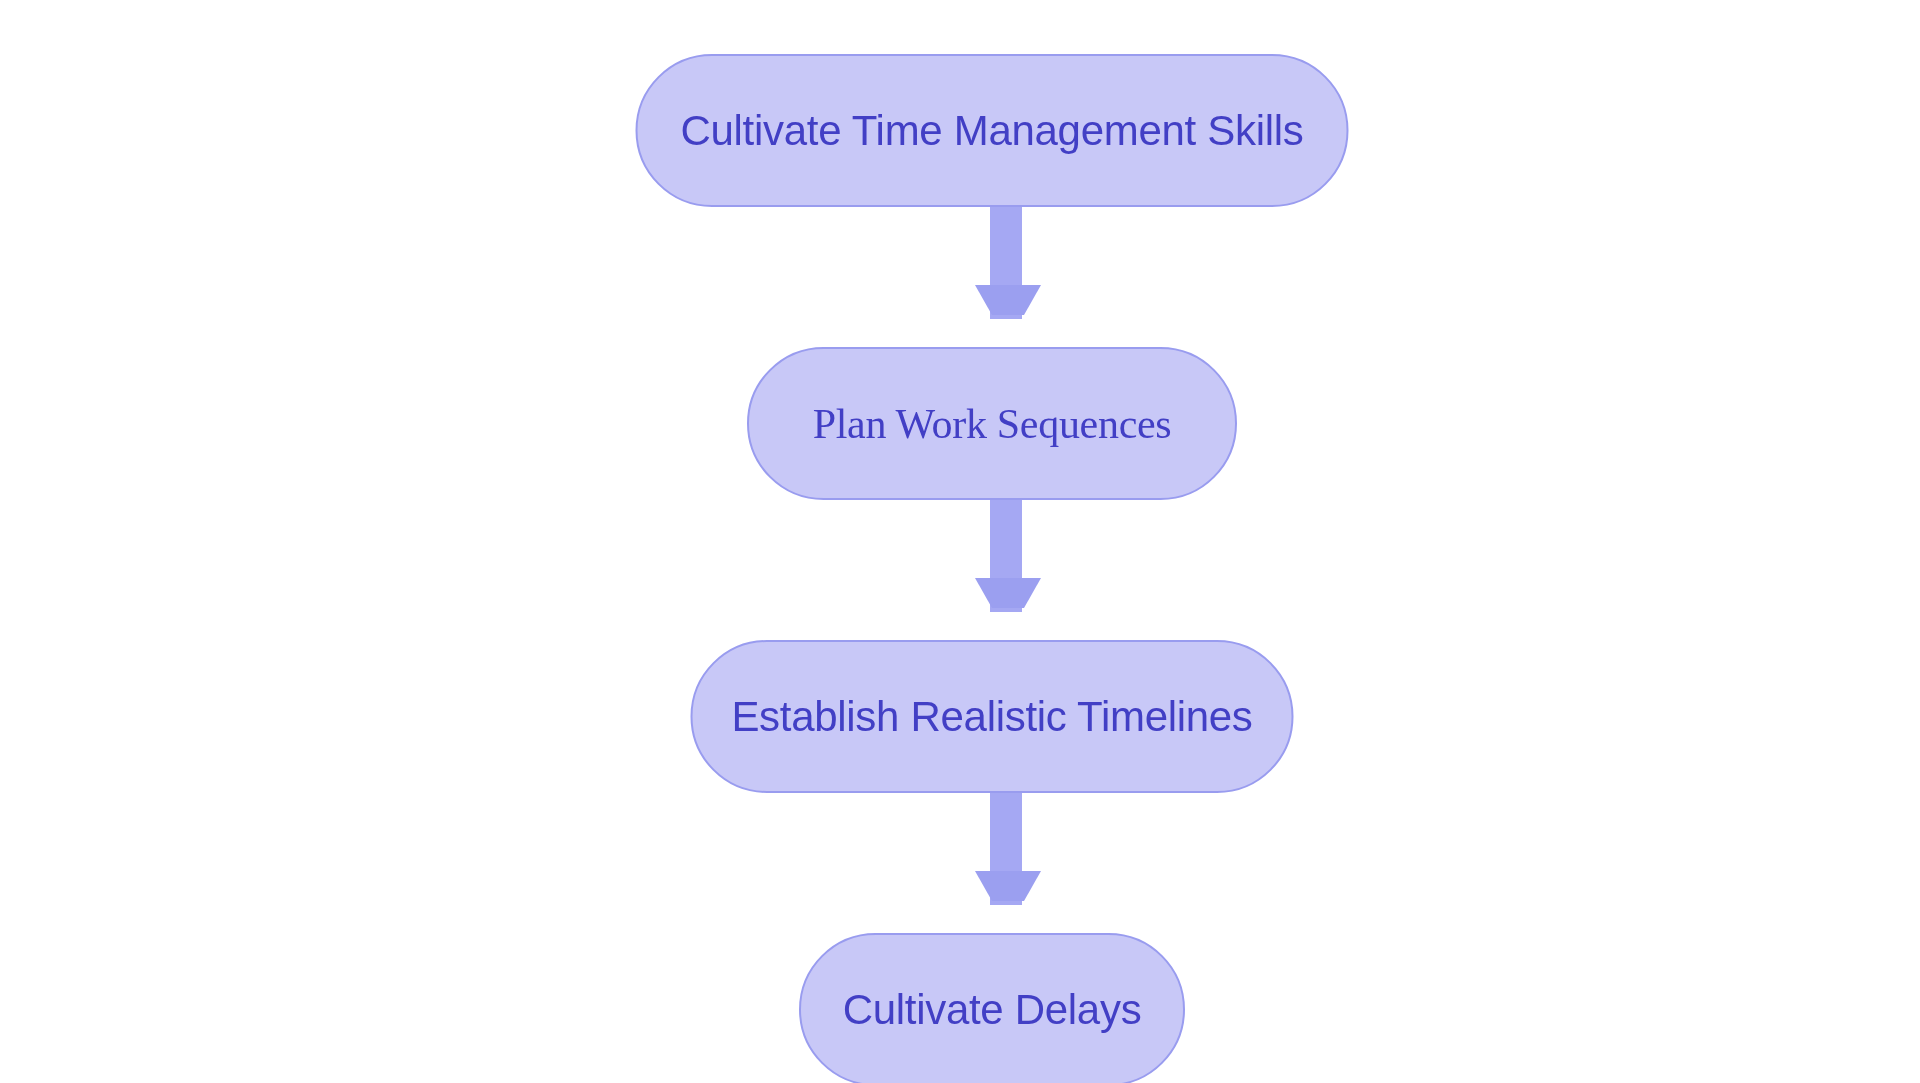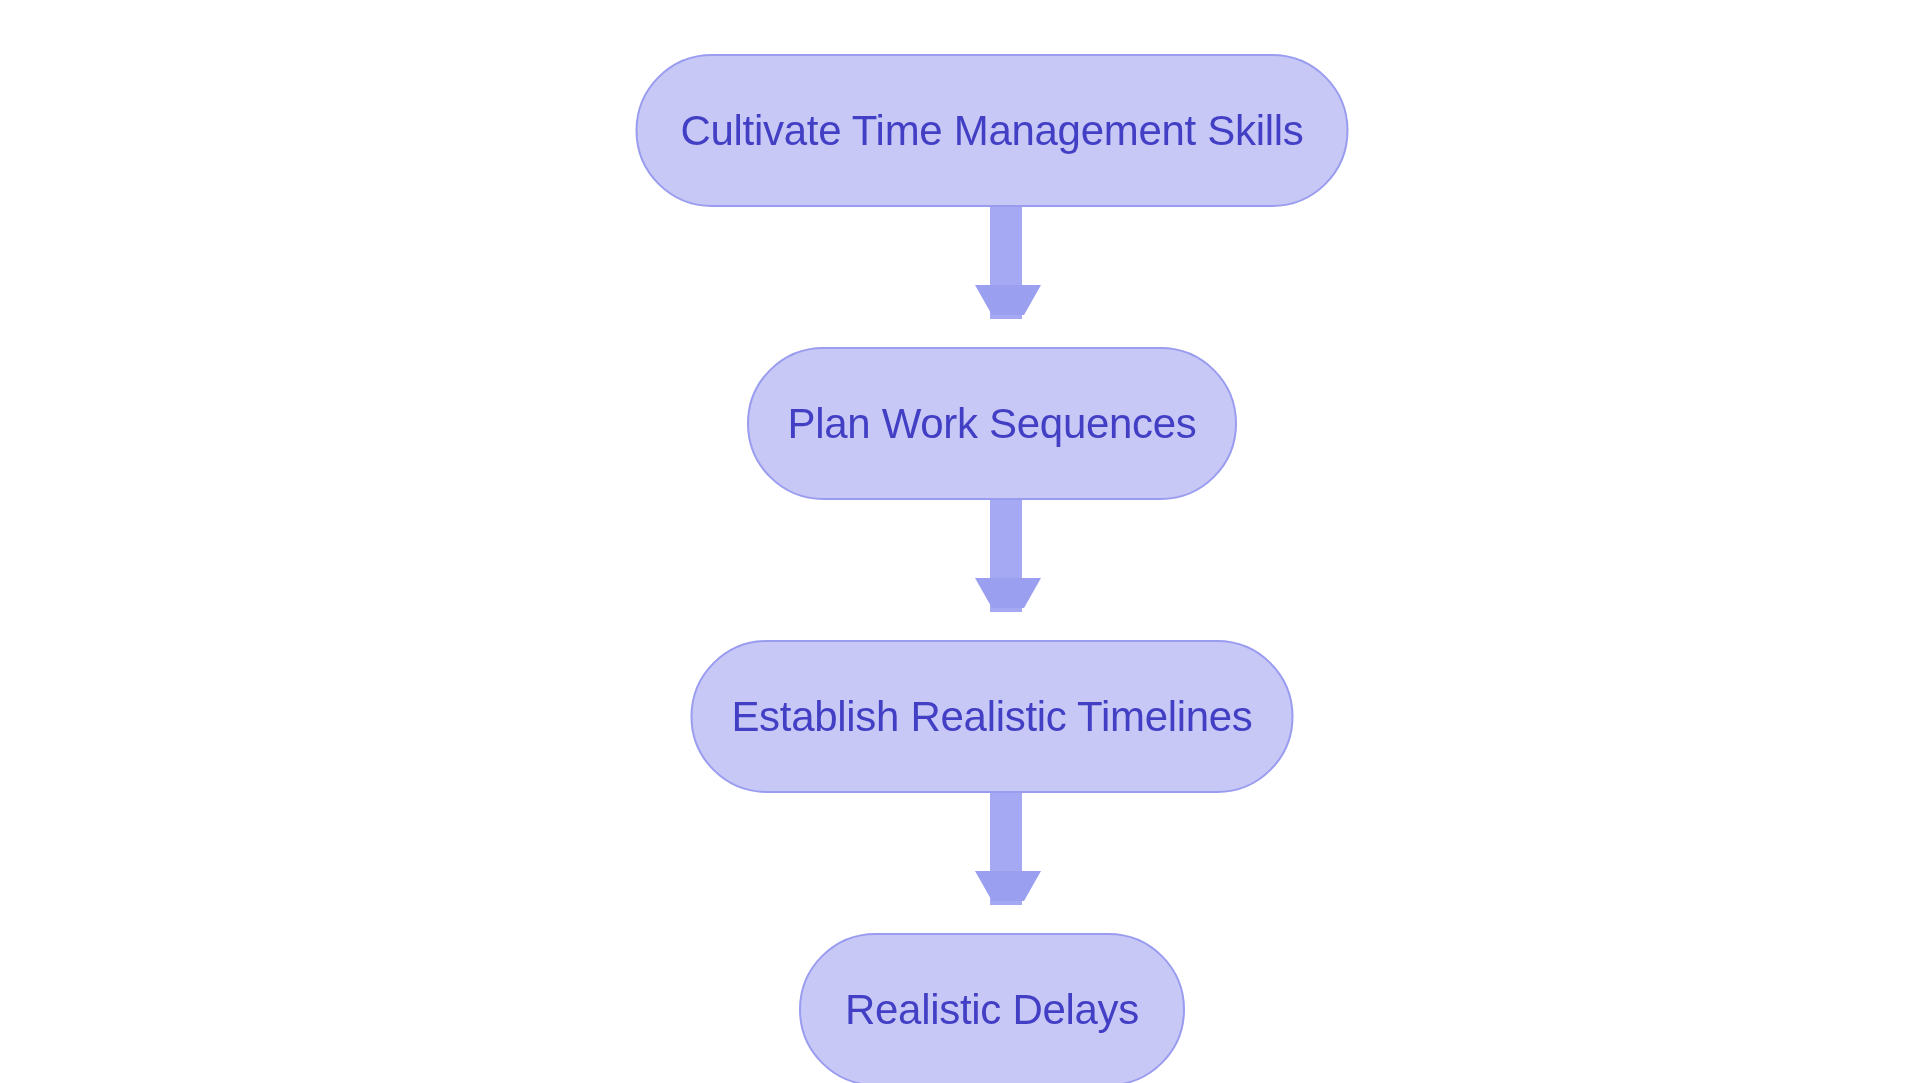--- a/index.html
+++ b/index.html
@@ -27,21 +27,21 @@
     justify-content: center;
   }
   .node-label {
     font-size: 42px;
     font-weight: 400;
     letter-spacing: -0.3px;
     white-space: nowrap;
     color: var(--node-text, #423fc5);
   }
   .node-1 { top: 22px;  width: 713px; }
-  .node-2 { top: 315px; width: 490px; }
+  .node-2 { top: 315px; width: 490px; font-family: Liberation Serif, serif; }
   .node-3 { top: 608px; width: 603px; text-align: right; }
   .node-4 { top: 901px; width: 386px; }
 
   .arrow {
     position: absolute;
     left: 50%;
     transform: translateX(-50%);
     width: 36px;
     height: 140px;
   }
@@ -96,16 +96,16 @@
   <div class="node node-3">
     <span class="node-label">Establish Realistic Timelines</span>
   </div>
 
   <div class="arrow arrow-3">
     <div class="line"></div>
     <div class="head"></div>
   </div>
 
   <div class="node node-4">
-    <span class="node-label">Realistic Delays</span>
+    <span class="node-label">Cultivate Delays</span>
   </div>
 
 </div>
 
 </body></html>

